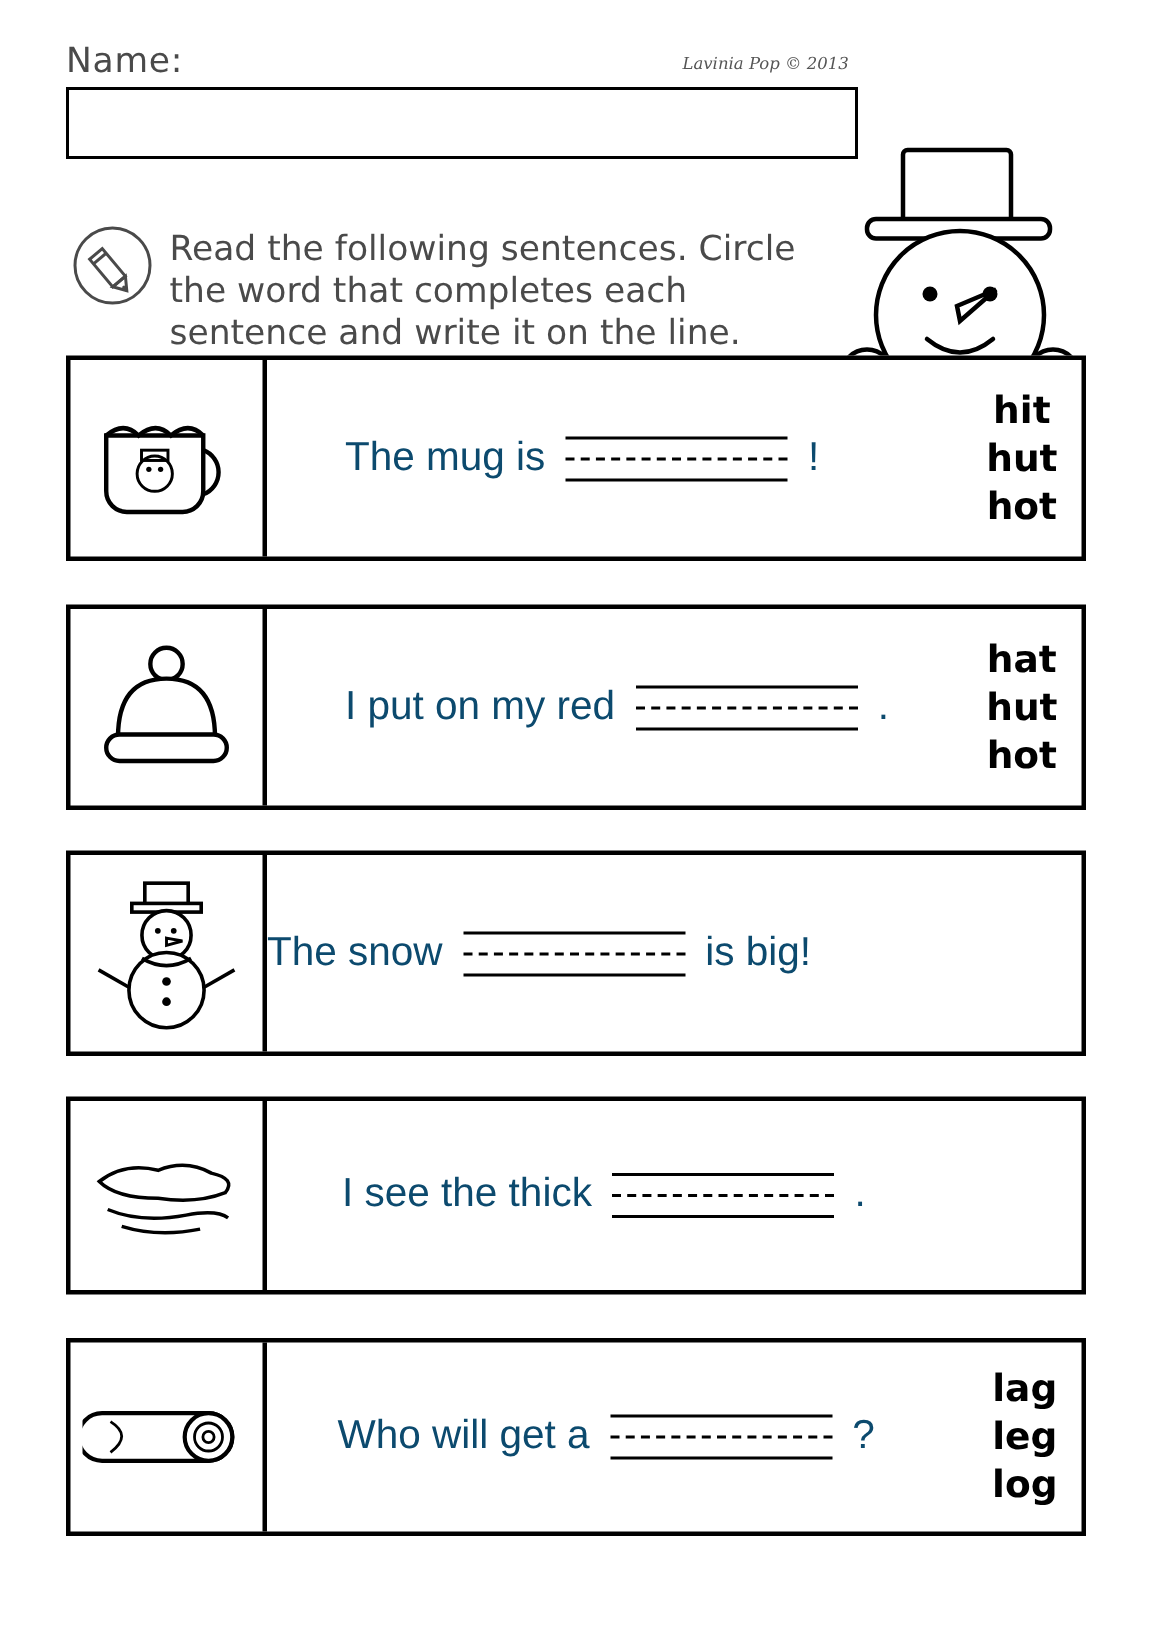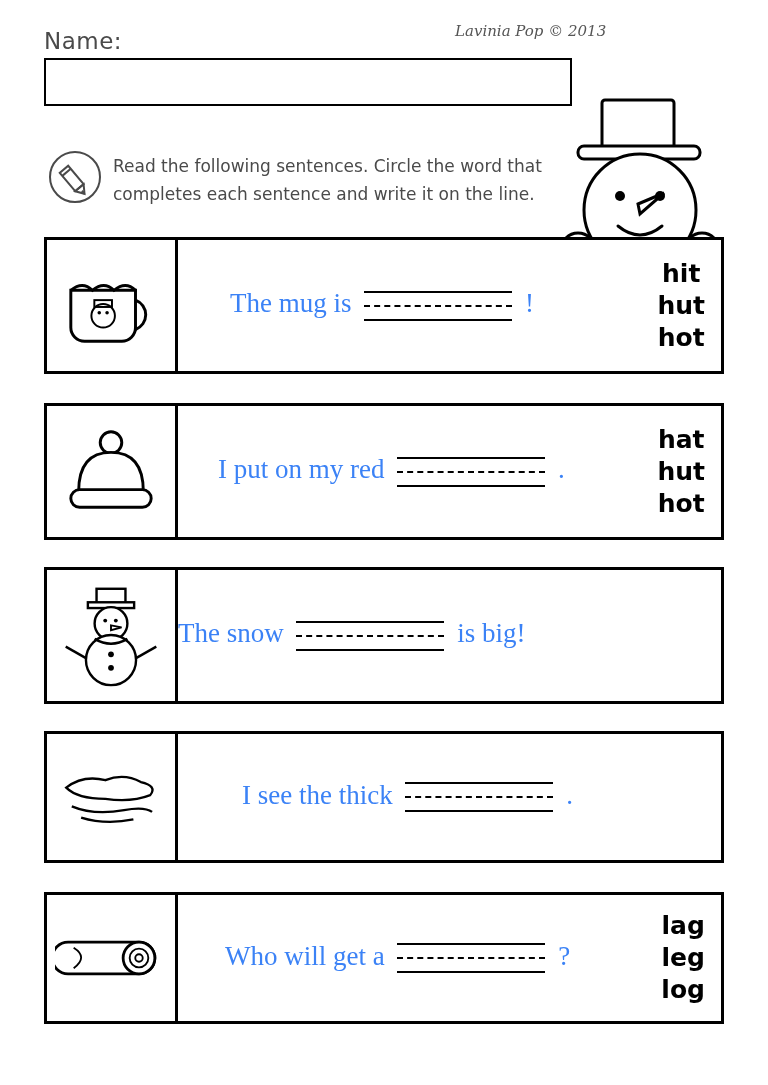--- a/index.html
+++ b/index.html
@@ -28,22 +28,22 @@
     left: 44px;
     top: 28px;
     font-size: 23px;
     color: #4a4a4a;
     font-family: "DejaVu Sans", sans-serif;
     letter-spacing: 0.5px;
   }
   .credit {
     position: absolute;
     left: 455px;
-    top: 22px;
-    font-size: 15px;
+    top: 36px;
+    font-size: 11px;
     color: #555;
     font-family: "DejaVu Serif", serif;
     font-style: italic;
   }
   .name-box {
     position: absolute;
     left: 44px;
     top: 58px;
     width: 528px;
     height: 48px;
@@ -58,21 +58,21 @@
     left: 48px;
     top: 150px;
     width: 54px;
     height: 54px;
   }
   .instructions {
     position: absolute;
     left: 113px;
     top: 152px;
     width: 450px;
-    font-size: 17px;
+    font-size: 23px;
     line-height: 28px;
     color: #4a4a4a;
     font-family: "DejaVu Sans", sans-serif;
   }
 
   
   .snowman-deco {
     position: absolute;
     left: 556px;
     top: 92px;
@@ -104,23 +104,23 @@
   .row-sentence {
     position: absolute;
     left: 131px;
     top: 0;
     right: 0;
     height: 100%;
     display: flex;
     align-items: center;
   }
   .sentence-text {
-    font-family: Liberation Serif, serif;
+    font-family: Liberation Sans, sans-serif;
     font-size: 27px;
-    color: #3b82f6;
+    color: #0c4a6e;
     white-space: nowrap;
   }
   .blank {
     position: relative;
     display: inline-block;
     width: 148px;
     height: 34px;
     margin: 0 6px;
     vertical-align: middle;
   }
@@ -227,21 +227,21 @@
 
   <div class="row" style="top:403px;height:137px;">
     <div class="row-pic">
       <svg viewBox="0 0 110 100" width="108" height="98">
         <circle cx="55" cy="20" r="11" fill="#fff" stroke="#000" stroke-width="3"></circle>
         <path d="M22 70 q0 -40 33 -40 q33 0 33 40 z" fill="#fff" stroke="#000" stroke-width="3"></path>
         <rect x="14" y="68" width="82" height="18" rx="9" fill="#fff" stroke="#000" stroke-width="3"></rect>
       </svg>
     </div>
     <div class="row-sentence">
-      <span class="sentence-text" style="margin-left:40px;">
+      <span class="sentence-text" style="margin-left:52px;">
         <span>I put on my red</span>
         <span class="blank"><i></i></span>
         <span>.</span>
       </span>
     </div>
     <div class="choices">
       <div>hat</div>
       <div>hut</div>
       <div>hot</div>
     </div>
@@ -275,21 +275,21 @@
 
   <div class="row" style="top:731px;height:132px;">
     <div class="row-pic">
       <svg viewBox="0 0 120 80" width="112" height="76">
         <path d="M12 30 q18 -14 42 -8 q20 -8 38 2 q18 4 10 14 q-20 8 -48 4 q-30 0 -42 -12 z" fill="#fff" stroke="#000" stroke-width="2.5"></path>
         <path d="M18 50 q24 10 56 4 q22 -4 30 2" fill="none" stroke="#000" stroke-width="2.5"></path>
         <path d="M28 62 q26 8 56 2" fill="none" stroke="#000" stroke-width="2.5"></path>
       </svg>
     </div>
     <div class="row-sentence">
-      <span class="sentence-text" style="margin-left:64px;">
+      <span class="sentence-text" style="margin-left:50px;">
         <span>I see the thick</span>
         <span class="blank"><i></i></span>
         <span>.</span>
       </span>
     </div>
   </div>
 
   <div class="row" style="top:892px;height:132px;">
     <div class="row-pic">
       <svg viewBox="0 0 120 70" width="112" height="66">

